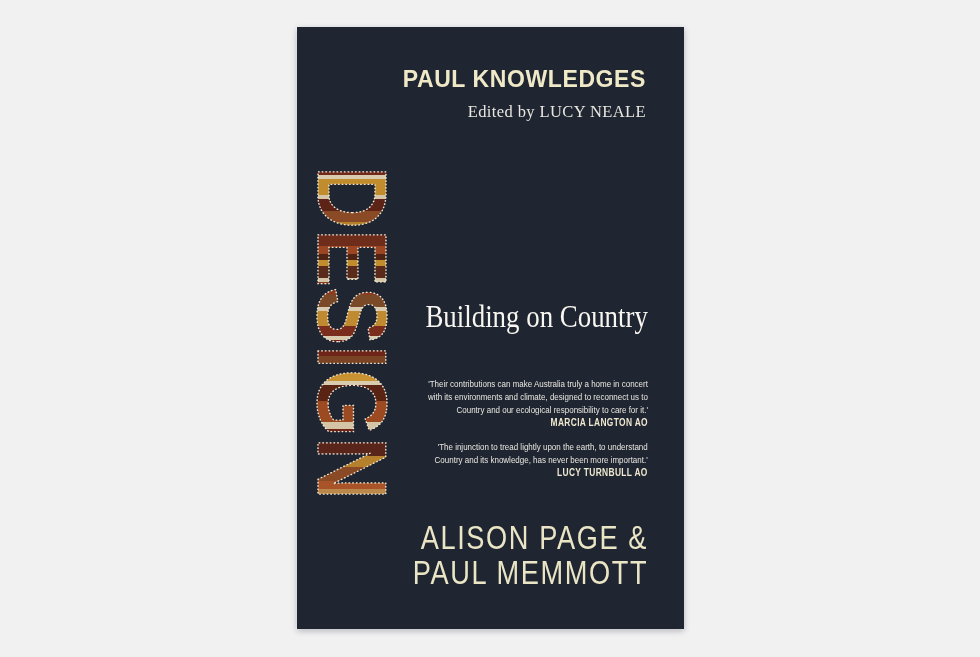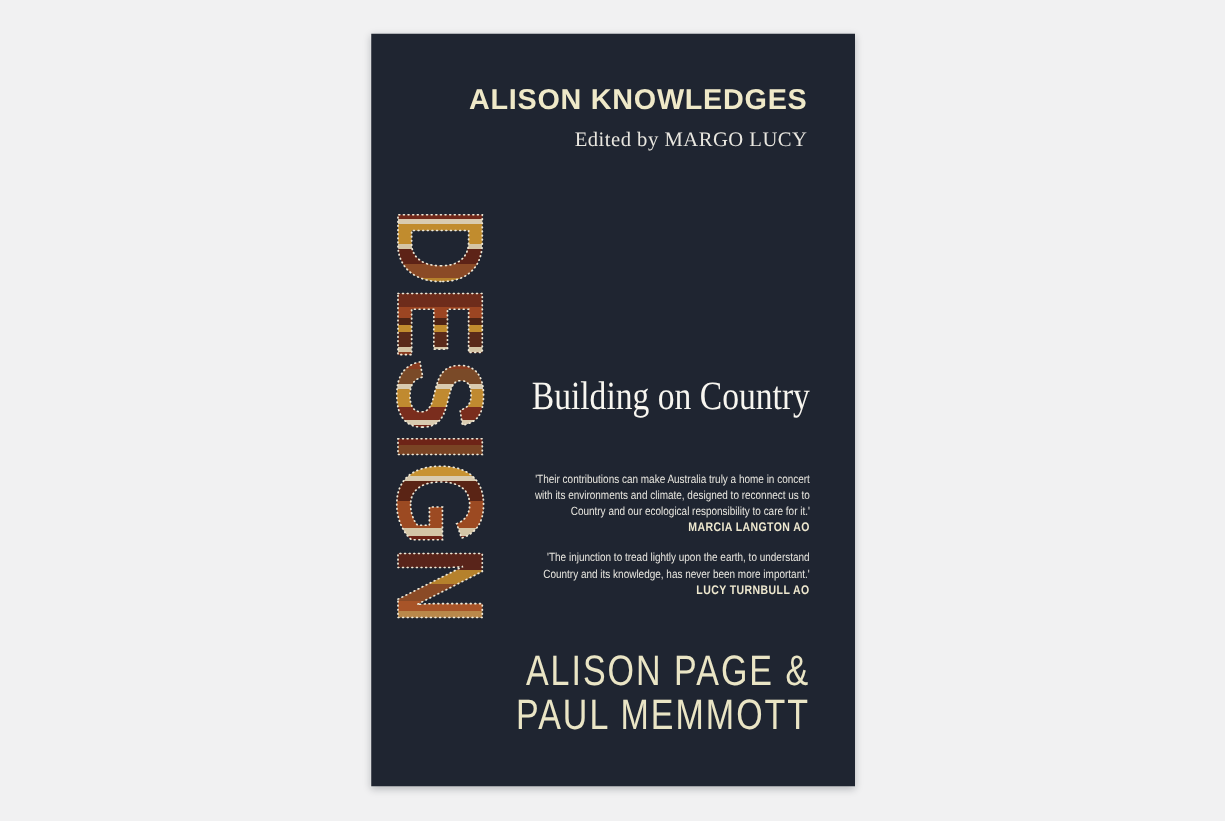--- a/index.html
+++ b/index.html
@@ -71,22 +71,22 @@
     white-space:nowrap;
   }
 </style>
 </head>
 <body>
 
 <div class="stage">
   <div class="cover">
 
     <div class="top-block">
-      <div class="series-title">ALISON KNOWLEDGES</div>
-      <div class="edited-by">Edited by MARGO LUCY</div>
+      <div class="series-title">PAUL KNOWLEDGES</div>
+      <div class="edited-by">Edited by LUCY NEALE</div>
     </div>
 
     <svg class="design-svg" width="80" height="348" viewBox="0 0 80 348" xmlns="http://www.w3.org/2000/svg">
       <defs>
         <linearGradient id="ochre-gradient" gradientUnits="userSpaceOnUse" x1="4" y1="0" x2="338" y2="0">
             <stop offset="0.0000" stop-color="#71291a"></stop>
             <stop offset="0.0269" stop-color="#71291a"></stop>
             <stop offset="0.0269" stop-color="#d9cbb0"></stop>
             <stop offset="0.0389" stop-color="#d9cbb0"></stop>
             <stop offset="0.0389" stop-color="#c18c2e"></stop>

